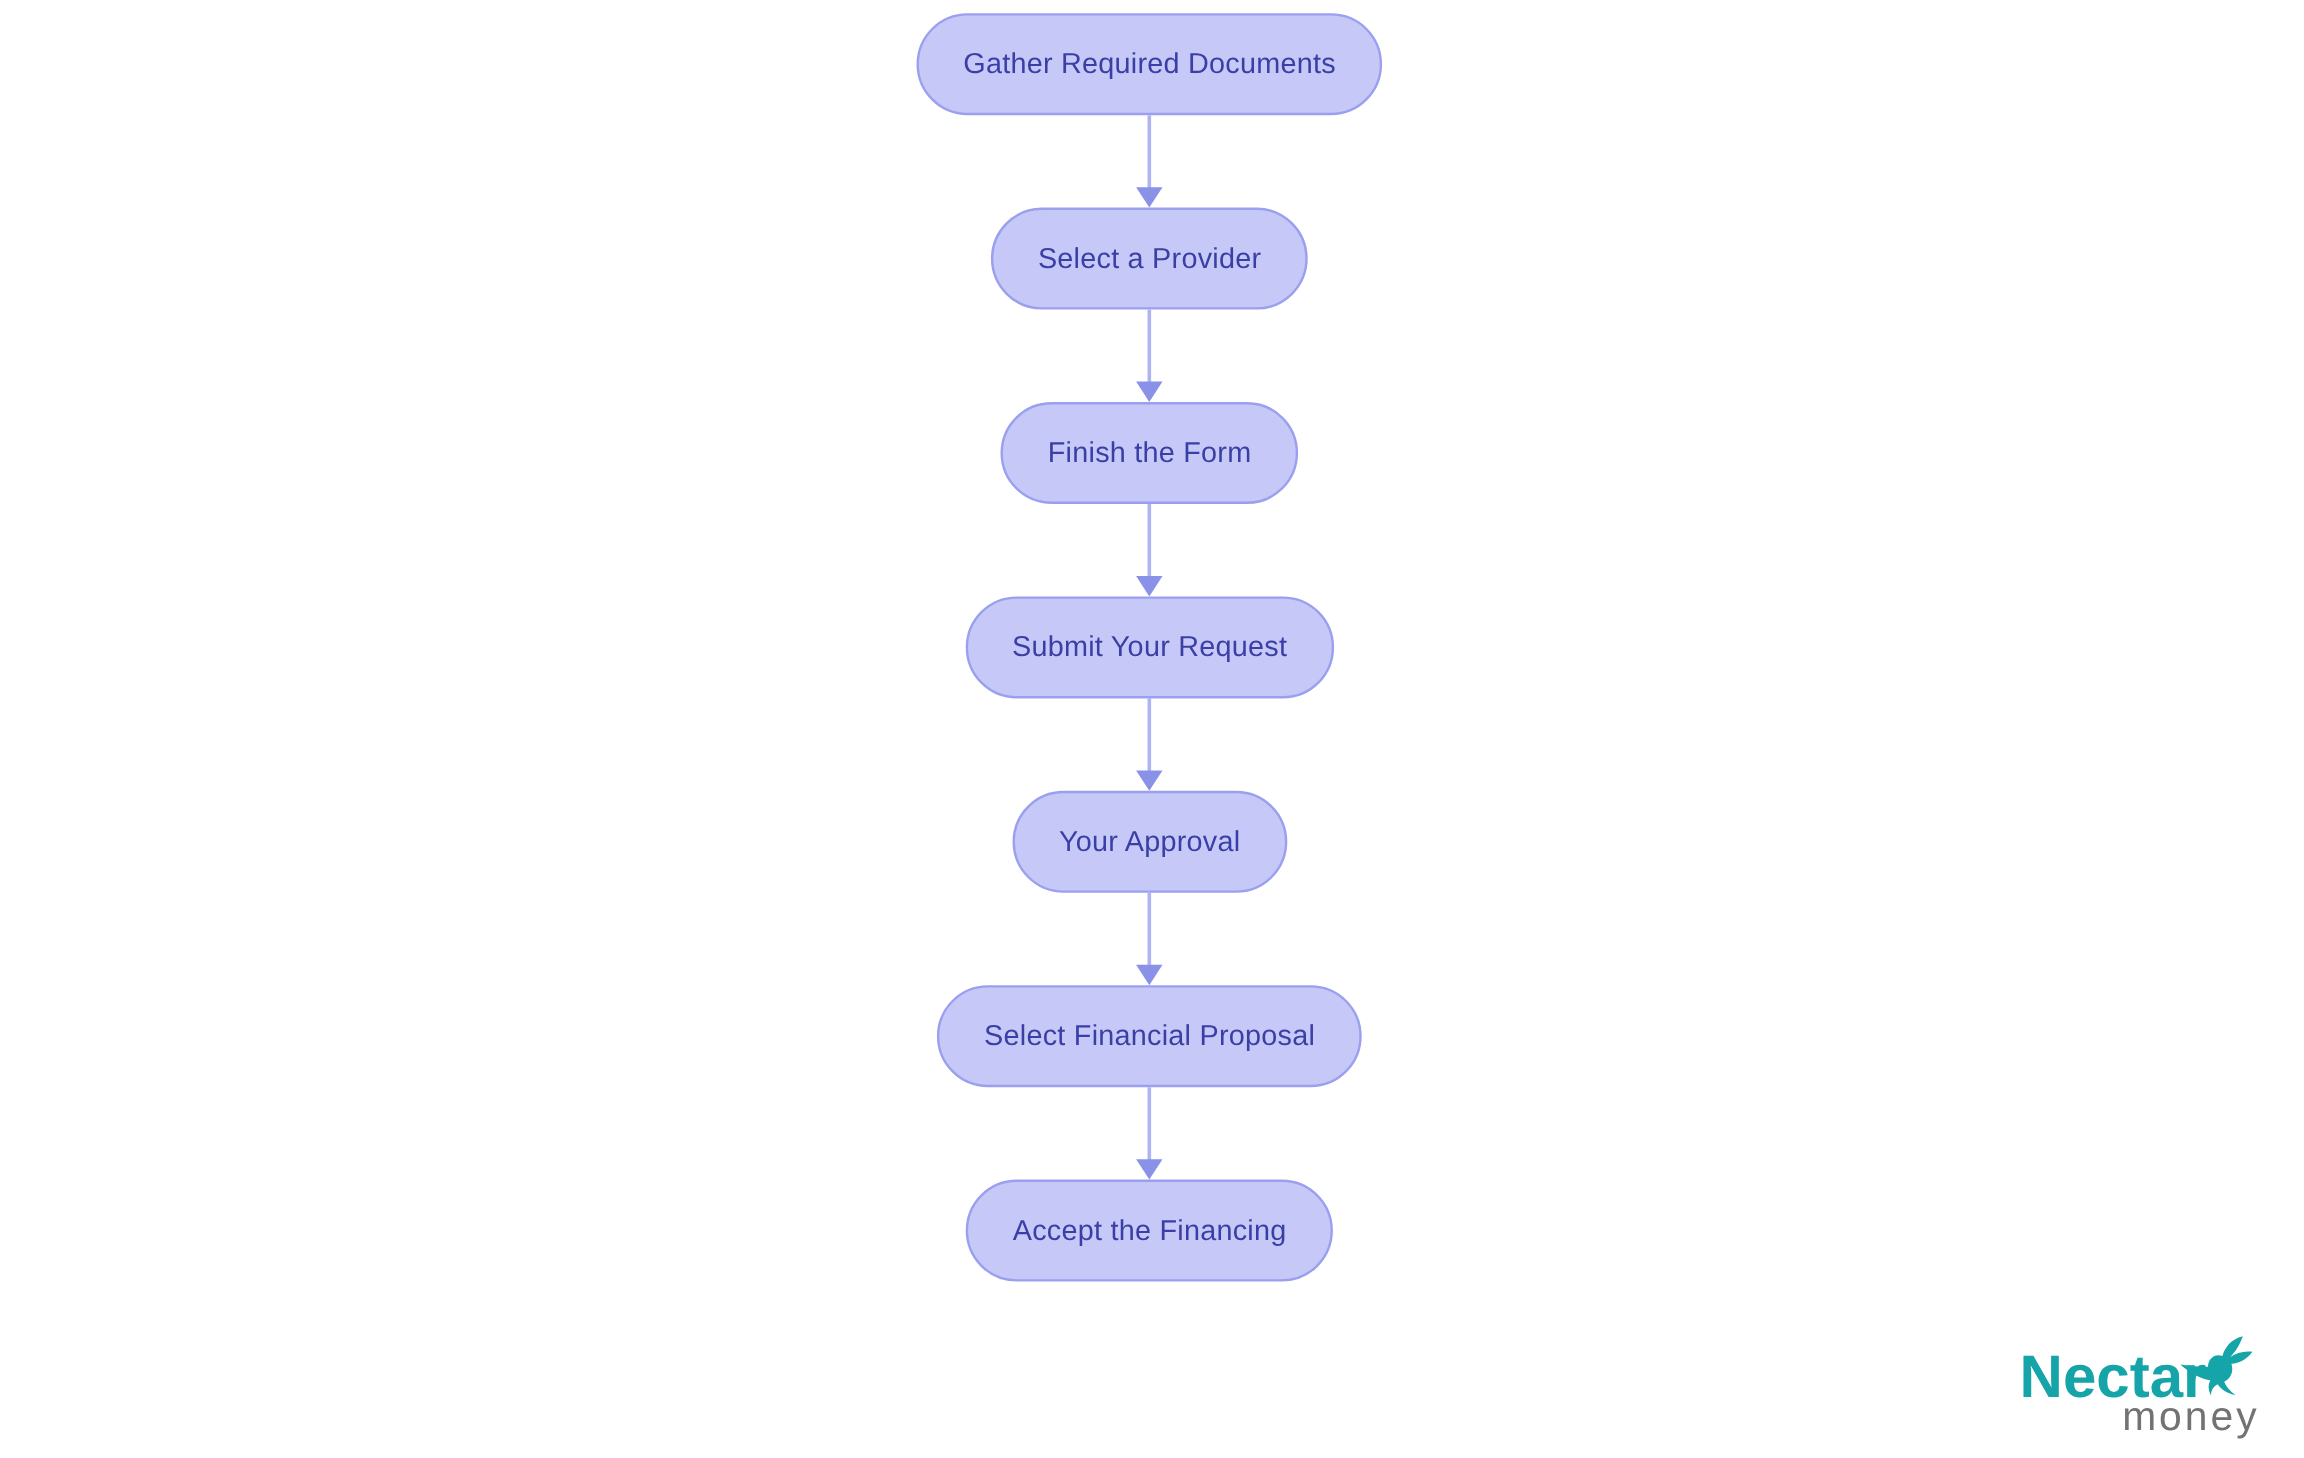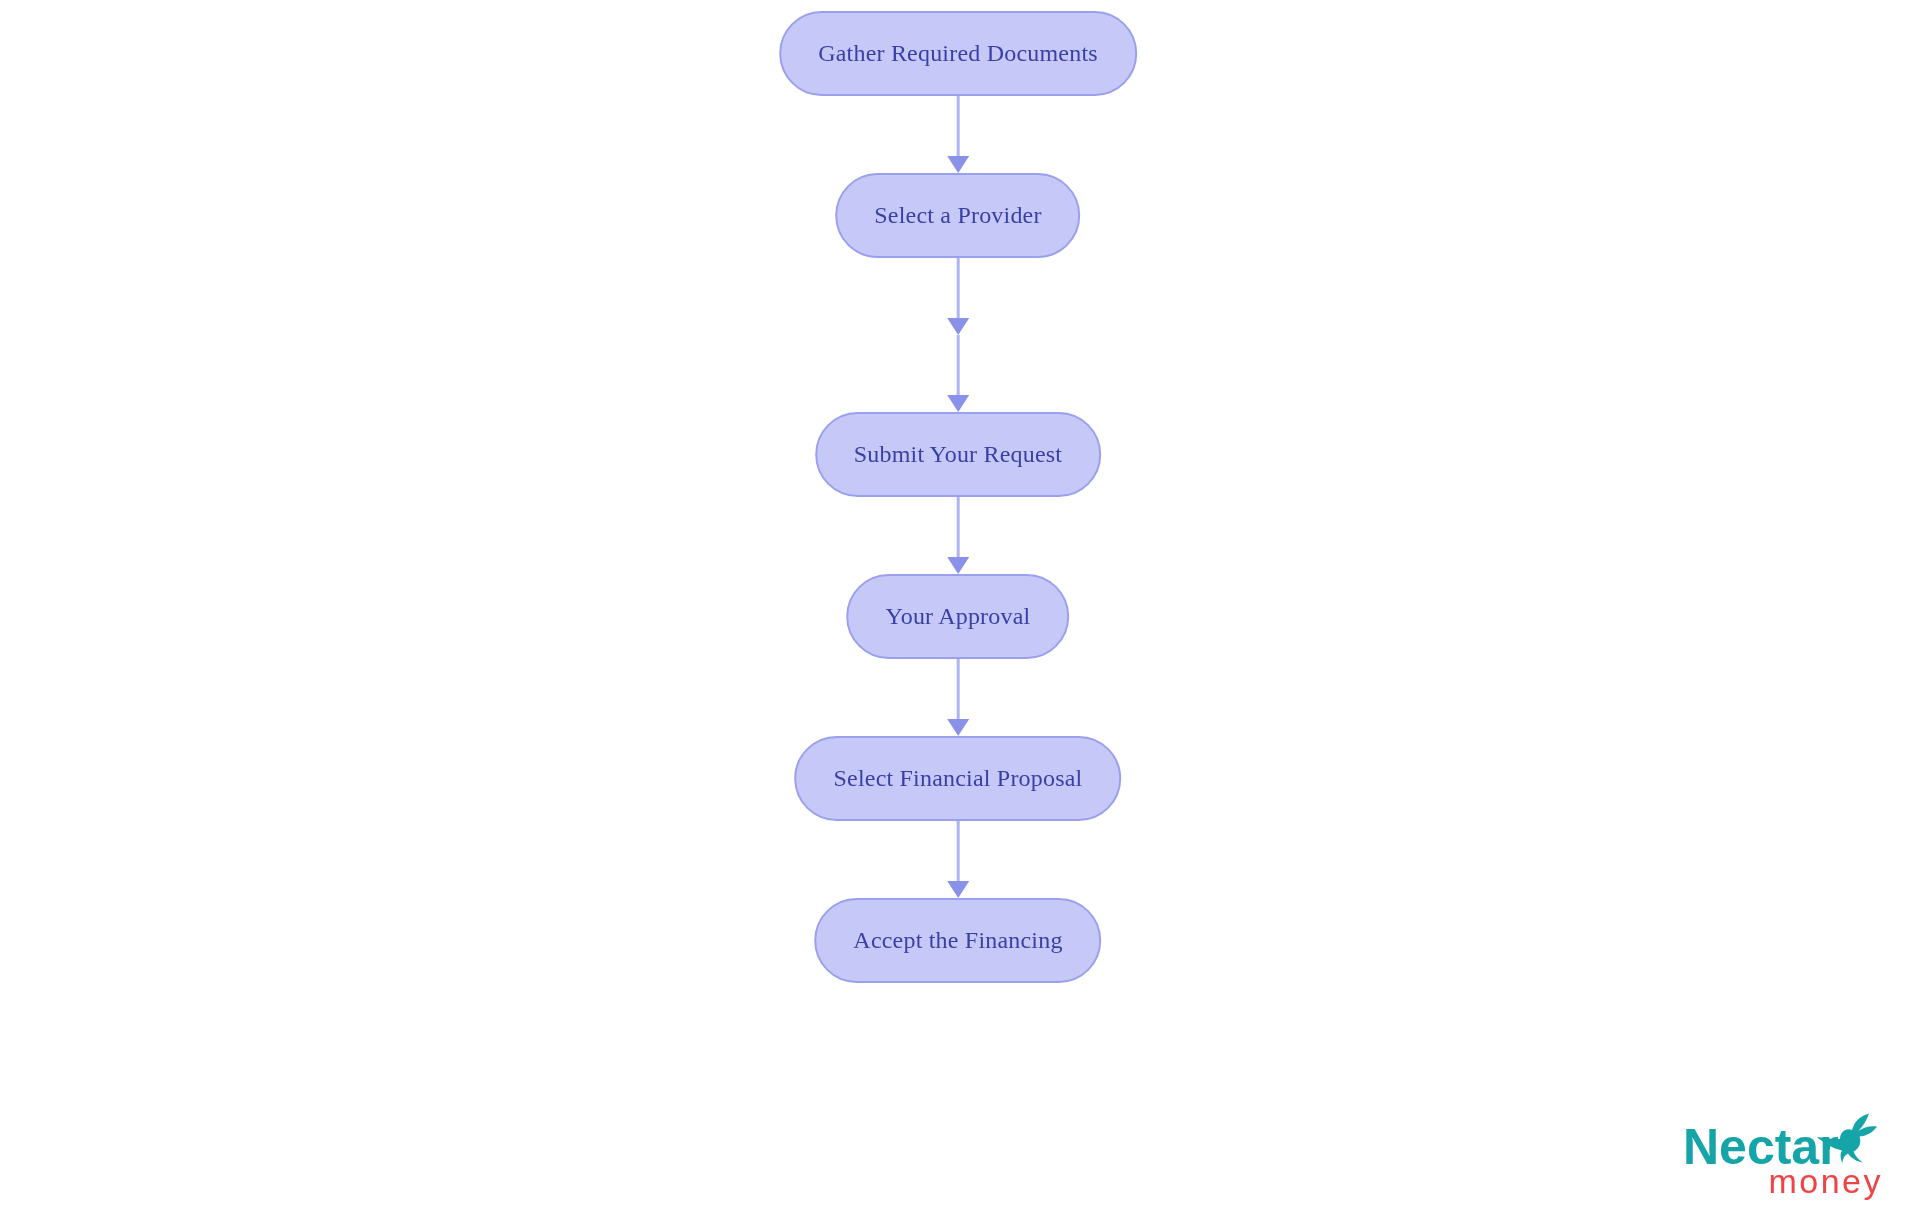--- a/index.html
+++ b/index.html
@@ -18,21 +18,20 @@
 
   
   .flow {
     position: absolute;
     left: 958px;
     top: 11px;
     transform: translateX(-50%);
     display: flex;
     flex-direction: column;
     align-items: center;
-    font-family: Liberation Serif, serif;
   }
   .node {
     display: flex;
     align-items: center;
     justify-content: center;
     height: 85px;
     padding: 0 37px;
     box-sizing: border-box;
     border: 2px solid #9aa0ee;
     border-radius: 44px;
@@ -91,21 +90,21 @@
     width: 62px;
     height: 52px;
   }
   .sub {
     display: block;
     margin-top: -10px;
     text-align: right;
     font-size: 34px;
     font-weight: 300;
     letter-spacing: 2.5px;
-    color: #ef4444;
+    color: #737373;
   }
 </style>
 </head>
 <body>
 
 <div class="canvas">
 
   <div class="flow">
 
     <div class="node">
@@ -119,20 +118,23 @@
 
     <div class="node">
       <span>Select a Provider</span>
     </div>
 
     <div class="connector">
       <div class="line"></div>
       <div class="head"></div>
     </div>
 
+    <div class="node">
+      <span>Finish the Form</span>
+    </div>
 
     <div class="connector">
       <div class="line"></div>
       <div class="head"></div>
     </div>
 
     <div class="node">
       <span>Submit Your Request</span>
     </div>
 

